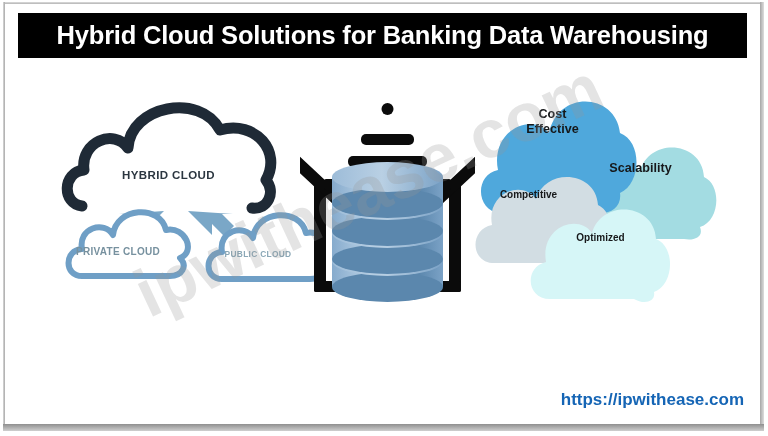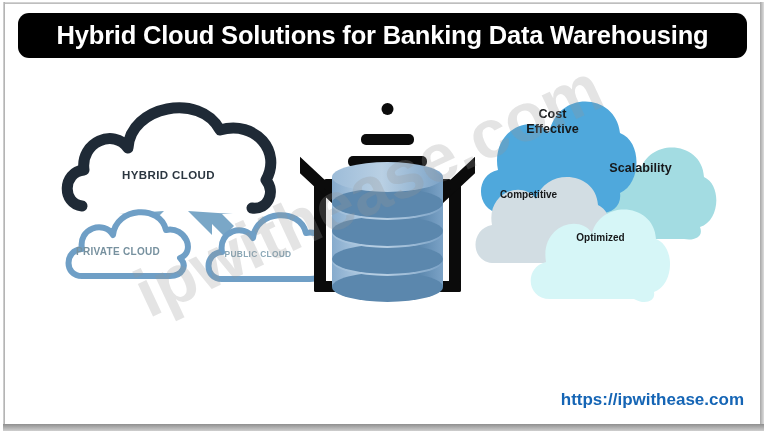--- a/index.html
+++ b/index.html
@@ -46,21 +46,20 @@
   #title-bar {
     position: absolute;
     left: 13px;
     top: 9px;
     width: 729px;
     height: 45px;
     background: #000000;
     display: flex;
     align-items: center;
     justify-content: center;
-    border-radius: 11px;
   }
   #title-text {
     color: #ffffff;
     font-size: 25.5px;
     font-weight: bold;
     letter-spacing: -0.2px;
     white-space: nowrap;
     font-family: "Liberation Sans", sans-serif;
   }
 

